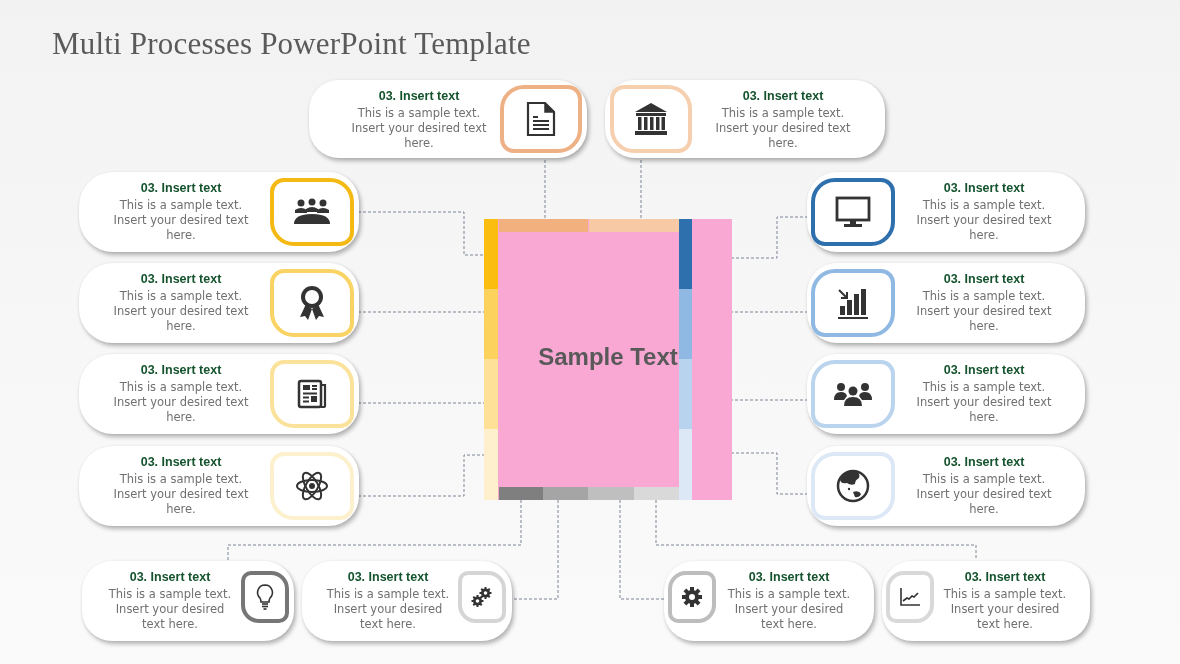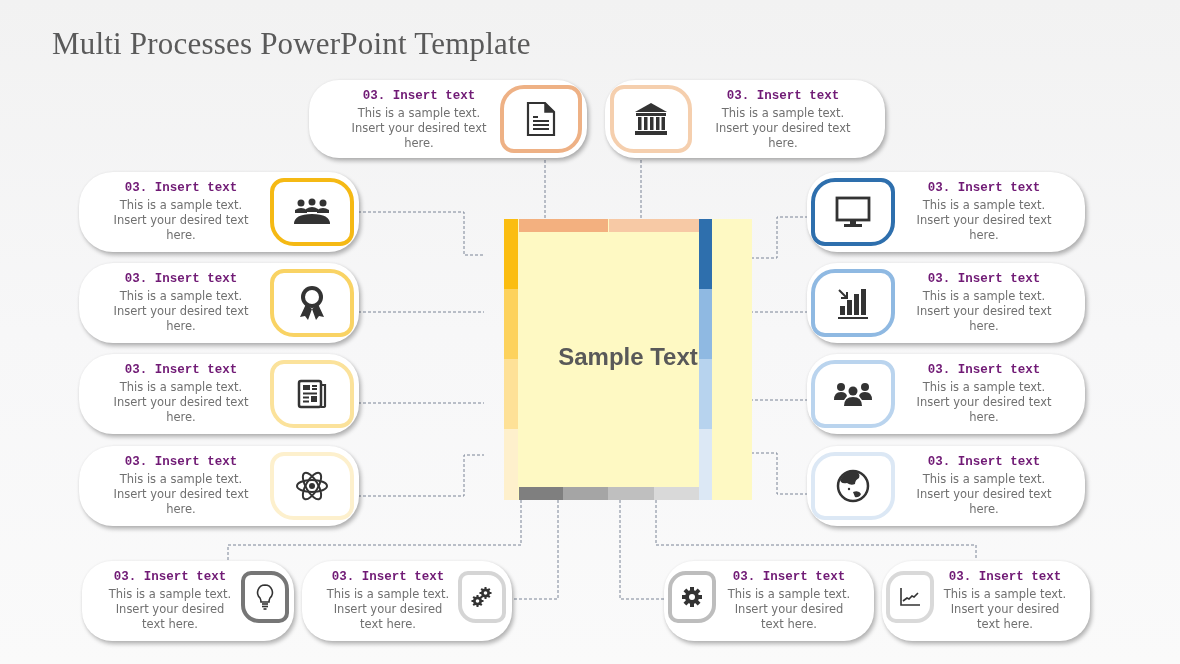--- a/index.html
+++ b/index.html
@@ -14,22 +14,21 @@
     font-family: Liberation Serif, serif;
     font-size: 31px; color: #5a5a5a; letter-spacing: 0.2px;
     font-weight: normal;
   }
   
   svg.connectors { position: absolute; left: 0; top: 0; width: 1180px; height: 664px; pointer-events: none; }
 
   
   .center-box {
     position: absolute; left: 484px; top: 219px; width: 248px; height: 281px;
-    background: #fef9c3;
-    margin-left: 20px;
+    background: #f9a8d4;
   }
   .seg { position: absolute; }
   .center-text {
     position: absolute; left: 0; width: 100%; top: 124px; text-align: center;
     font-family: "Liberation Sans", sans-serif; font-weight: bold;
     font-size: 24px; color: #595959;
   }
 
   
   .card {
@@ -37,22 +36,22 @@
     background: #ffffff;
     border-radius: 28px;
     box-shadow: 2px 3px 4px rgba(0,0,0,0.28), 0 0 3px rgba(0,0,0,0.06);
   }
   .card-text {
     position: absolute; text-align: center;
     font-family: "DejaVu Sans", sans-serif; color: #707070;
     font-size: 11.5px; line-height: 15px;
   }
   .card-title {
-    display: block; font-family: Liberation Mono, monospace; font-weight: bold;
-    color: #701a75; font-size: 12.5px; line-height: 17px; margin-bottom: 1px;
+    display: block; font-family: Liberation Sans, sans-serif; font-weight: bold;
+    color: #14532d; font-size: 12.5px; line-height: 17px; margin-bottom: 1px;
   }
   .icon-box {
     position: absolute; background: #fff;
     border-width: 4px; border-style: solid;
     display: flex; align-items: center; justify-content: center;
   }
   .icon-box svg { display: block; }
 </style>
 </head>
 <body>

